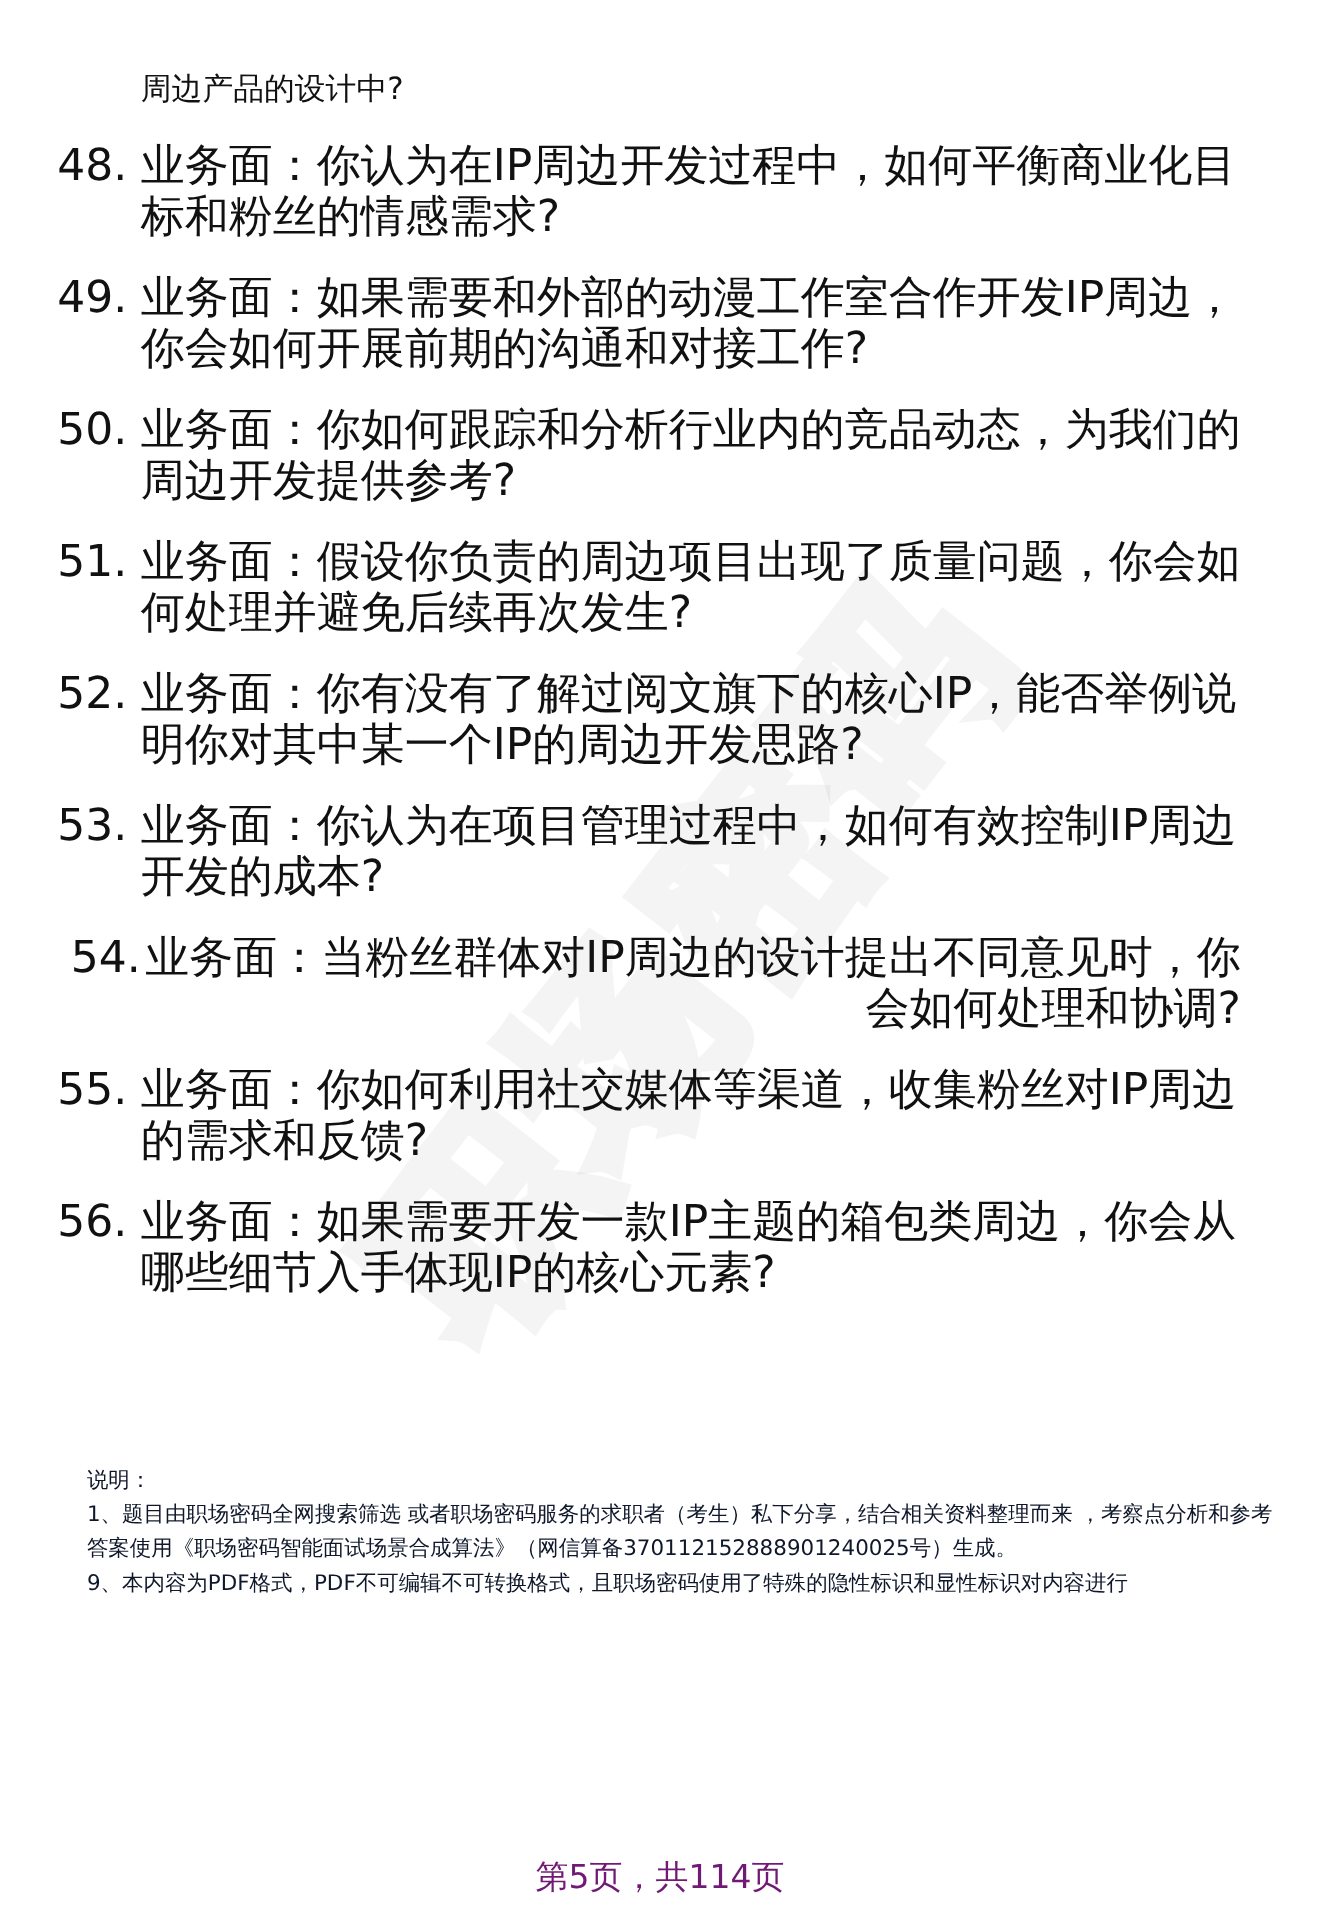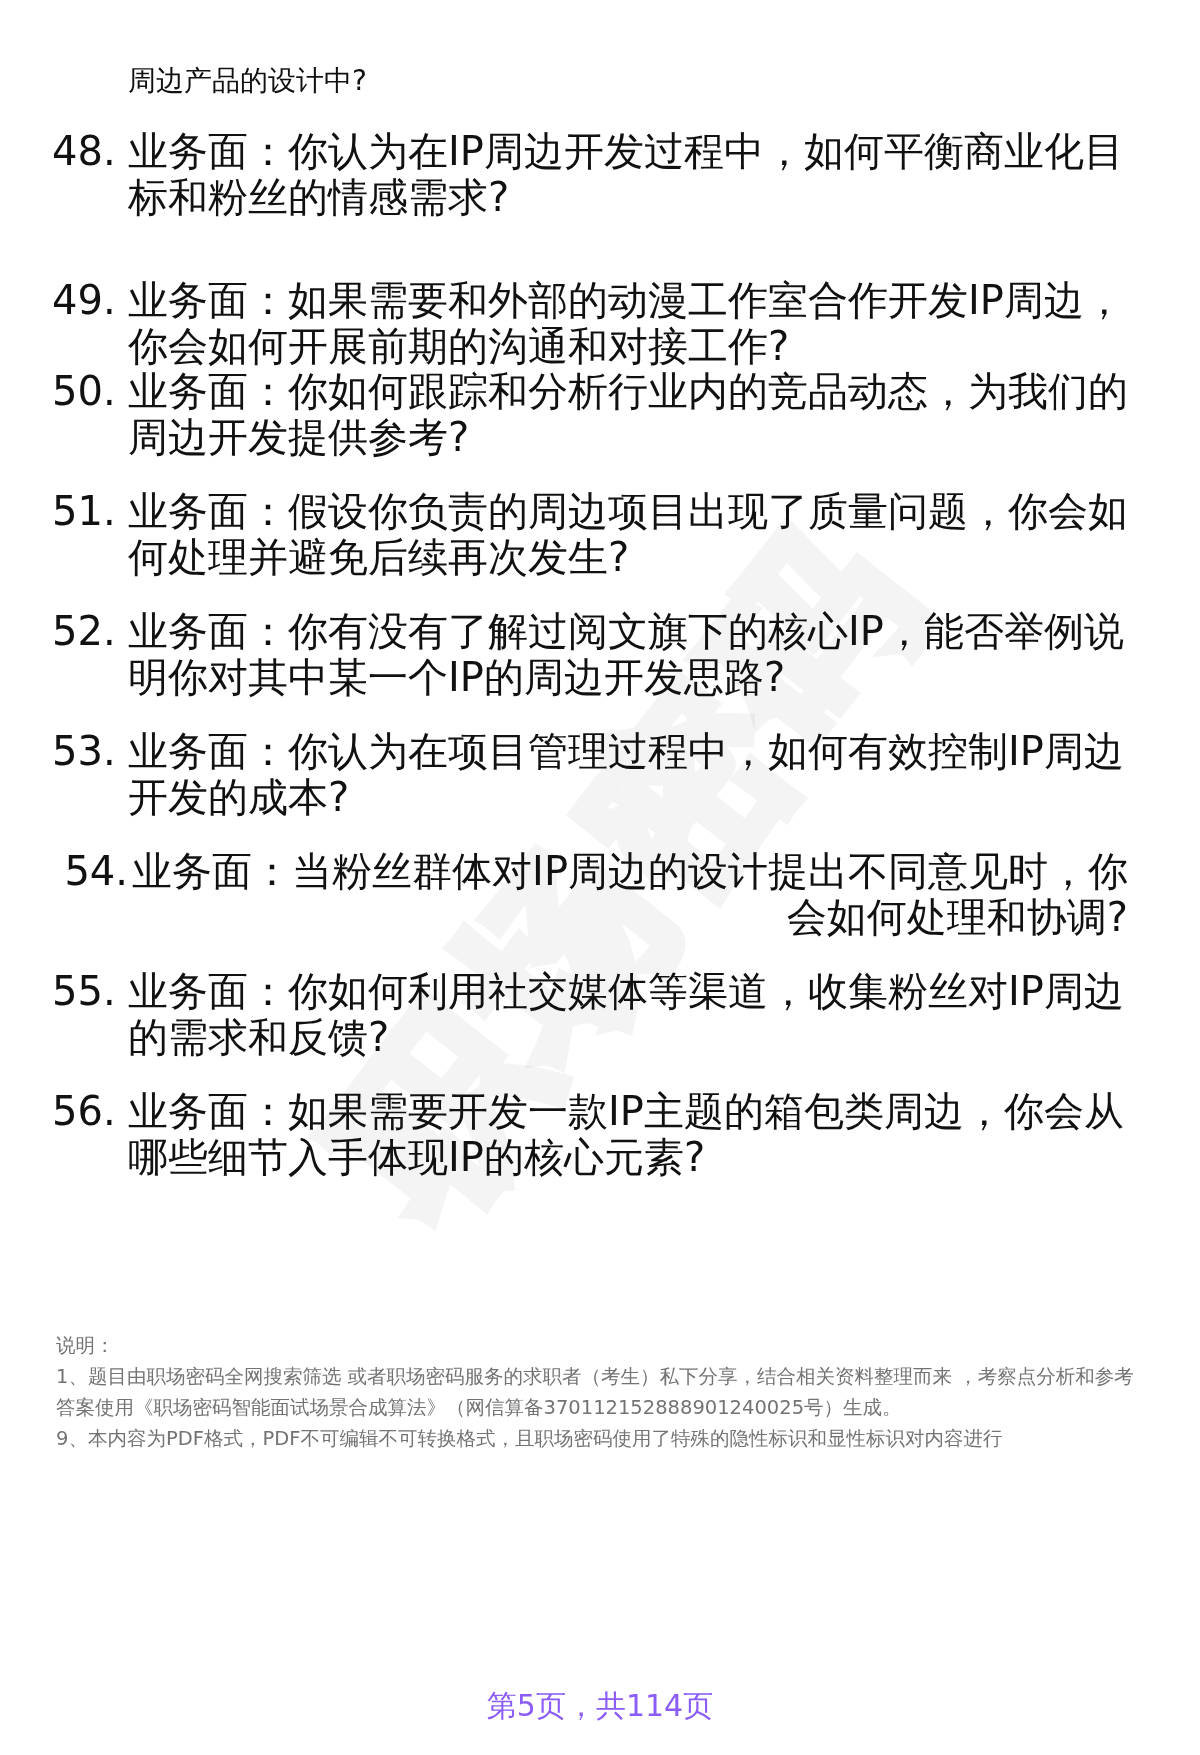--- a/index.html
+++ b/index.html
@@ -27,46 +27,46 @@
     }
     .q-num {
       position: absolute; left: 0; top: 0; width: 76px;
     }
     .q-body { margin-left: 76px; width: 1000px; }
     .continuation {
       position: absolute; left: 128px; top: 58px;
       font-size: 28px; line-height: 46px;
     }
     .notes {
-      position: absolute; left: 56px; top: 1330px; width: 1080px;
-      font-size: 19.5px; line-height: 31px; color: #737373;
+      position: absolute; left: 79px; top: 1330px; width: 1080px;
+      font-size: 19.5px; line-height: 31px; color: #0f172a;
     }
     .notes p { margin: 0; }
     .footer {
       position: absolute; left: 0; width: 1200px; top: 1686px;
-      text-align: center; font-size: 30px; color: #8b5cf6;
+      text-align: center; font-size: 30px; color: #701a75;
     }
   </style>
 </head>
 <body>
 
 <div class="watermark">
   <div class="watermark-text">职场密码</div>
 </div>
 
 <div class="content">
 
   <div class="continuation" style="top:58px;">周边产品的设计中?</div>
 
   <div class="question" style="top:128px;">
     <span class="q-num">48.</span>
     <div class="q-body">业务面：你认为在IP周边开发过程中，如何平衡商业化目标和粉丝的情感需求?</div>
   </div>
 
-  <div class="question" style="top:248px;margin-top:29px;">
+  <div class="question" style="top:248px;">
     <span class="q-num">49.</span>
     <div class="q-body">业务面：如果需要和外部的动漫工作室合作开发IP周边，你会如何开展前期的沟通和对接工作?</div>
   </div>
 
   <div class="question" style="top:368px;">
     <span class="q-num">50.</span>
     <div class="q-body">业务面：你如何跟踪和分析行业内的竞品动态，为我们的周边开发提供参考?</div>
   </div>
 
   <div class="question" style="top:488px;">

